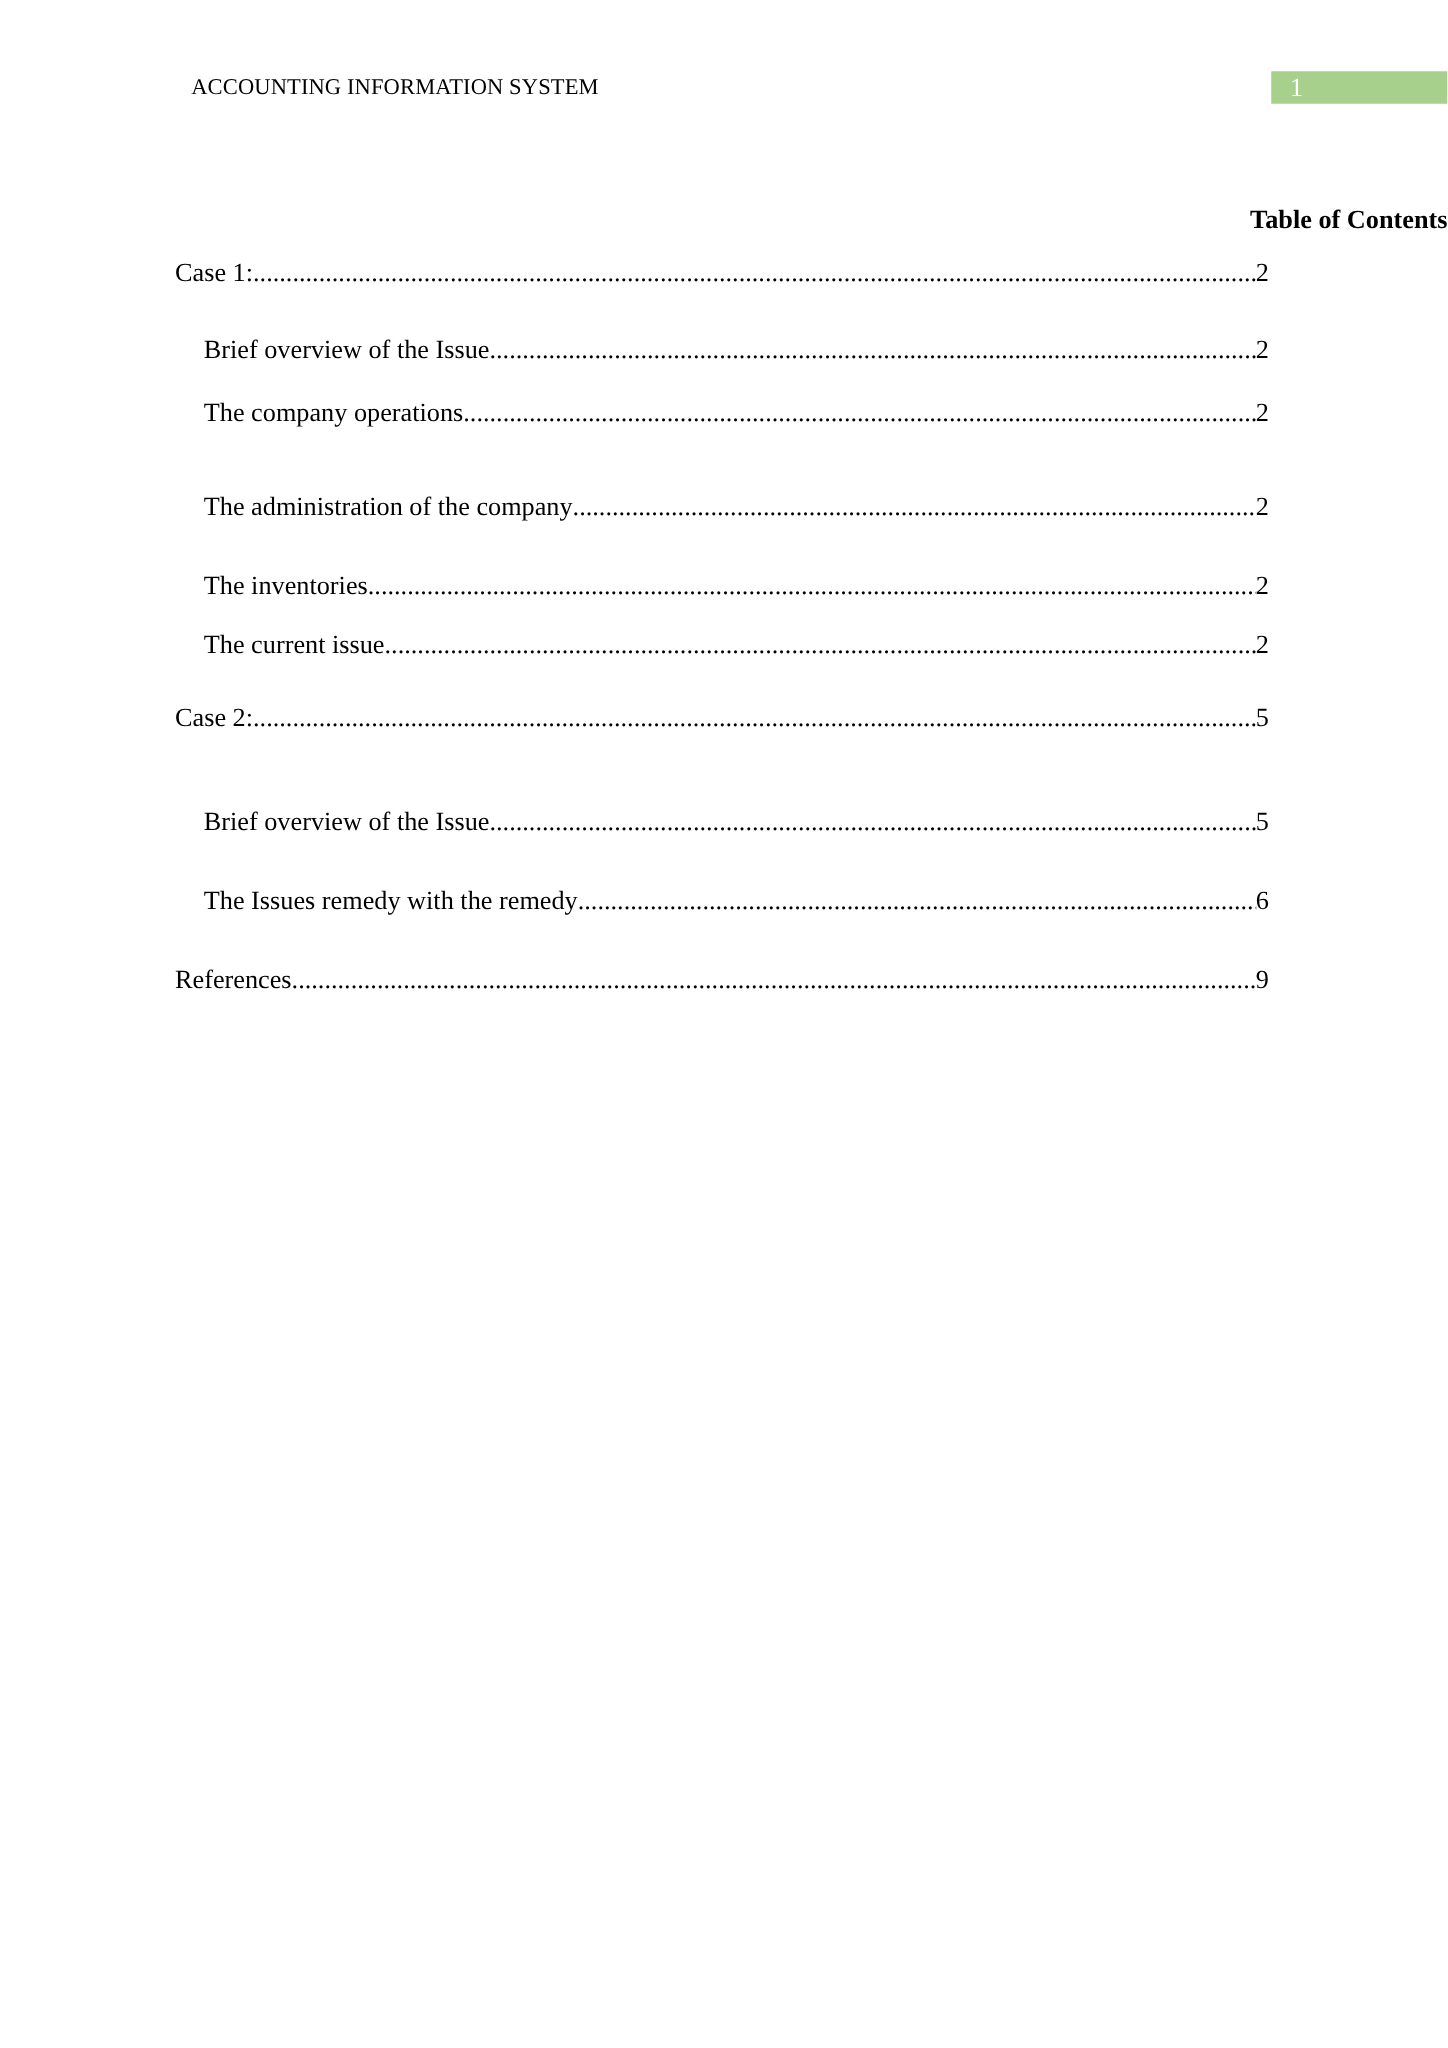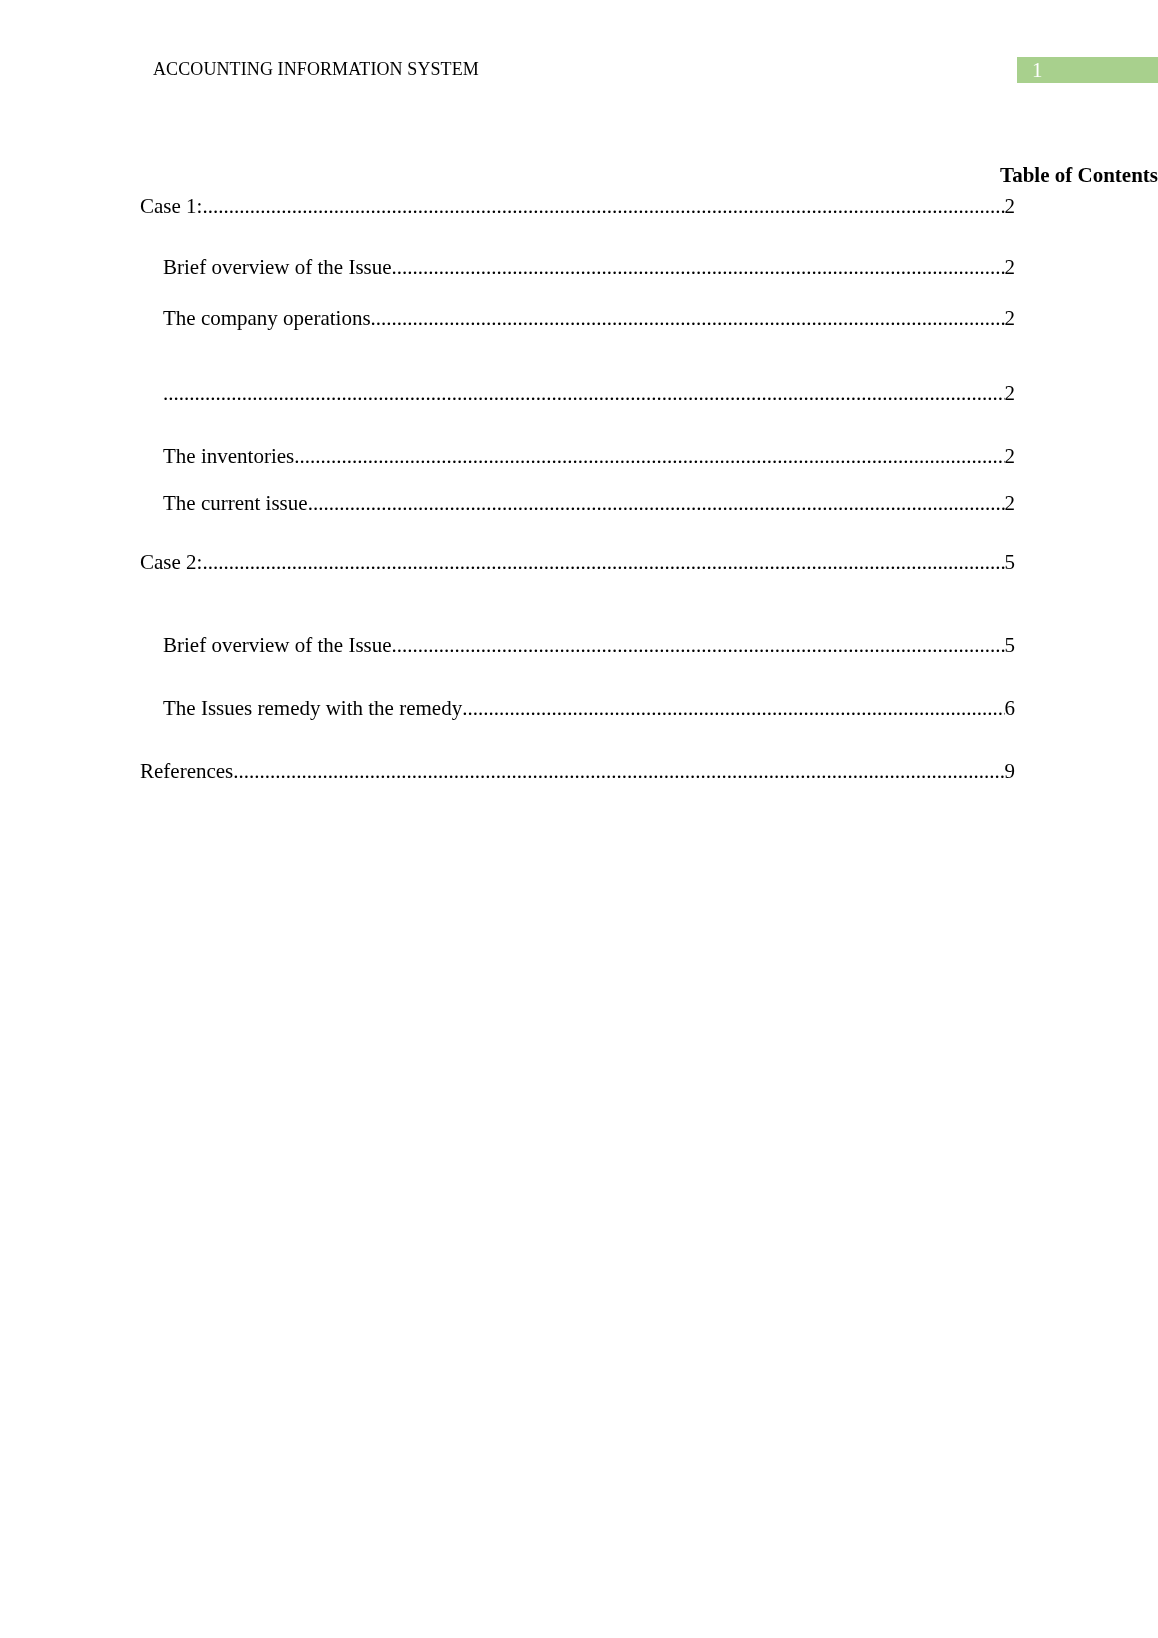--- a/index.html
+++ b/index.html
@@ -57,20 +57,21 @@
       left: 0;
       right: 0;
       height: 26px;
       display: flex;
       align-items: baseline;
       font-size: 21px;
       line-height: 26px;
       white-space: nowrap;
       overflow: hidden;
       cursor: pointer;
+      margin-top: 12px;
     }
     .toc-entry.level-2 {
       padding-left: 23px;
     }
     .toc-label {
       flex: 0 0 auto;
     }
     .toc-leader {
       flex: 1 1 auto;
       overflow: hidden;
@@ -106,20 +107,21 @@
     <span class="toc-label">Brief overview of the Issue</span>
     <span class="toc-leader"></span>
     <span class="toc-page">2</span>
   </div>
   <div class="toc-entry level-2" style="top:112px">
     <span class="toc-label">The company operations</span>
     <span class="toc-leader"></span>
     <span class="toc-page">2</span>
   </div>
   <div class="toc-entry level-2" style="top:187px">
+    <span class="toc-label">The administration of the company</span>
     <span class="toc-leader"></span>
     <span class="toc-page">2</span>
   </div>
   <div class="toc-entry level-2" style="top:250px">
     <span class="toc-label">The inventories</span>
     <span class="toc-leader"></span>
     <span class="toc-page">2</span>
   </div>
   <div class="toc-entry level-2" style="top:297px">
     <span class="toc-label">The current issue</span>

